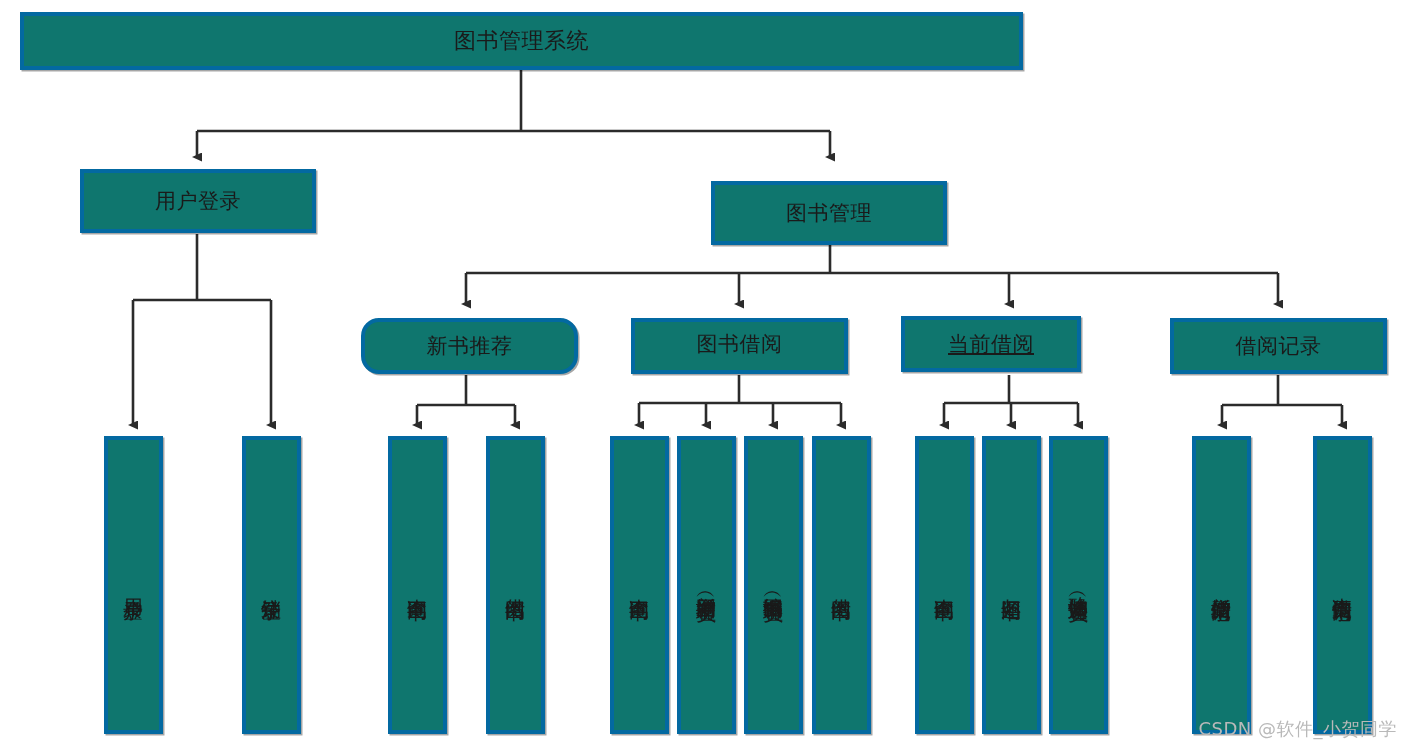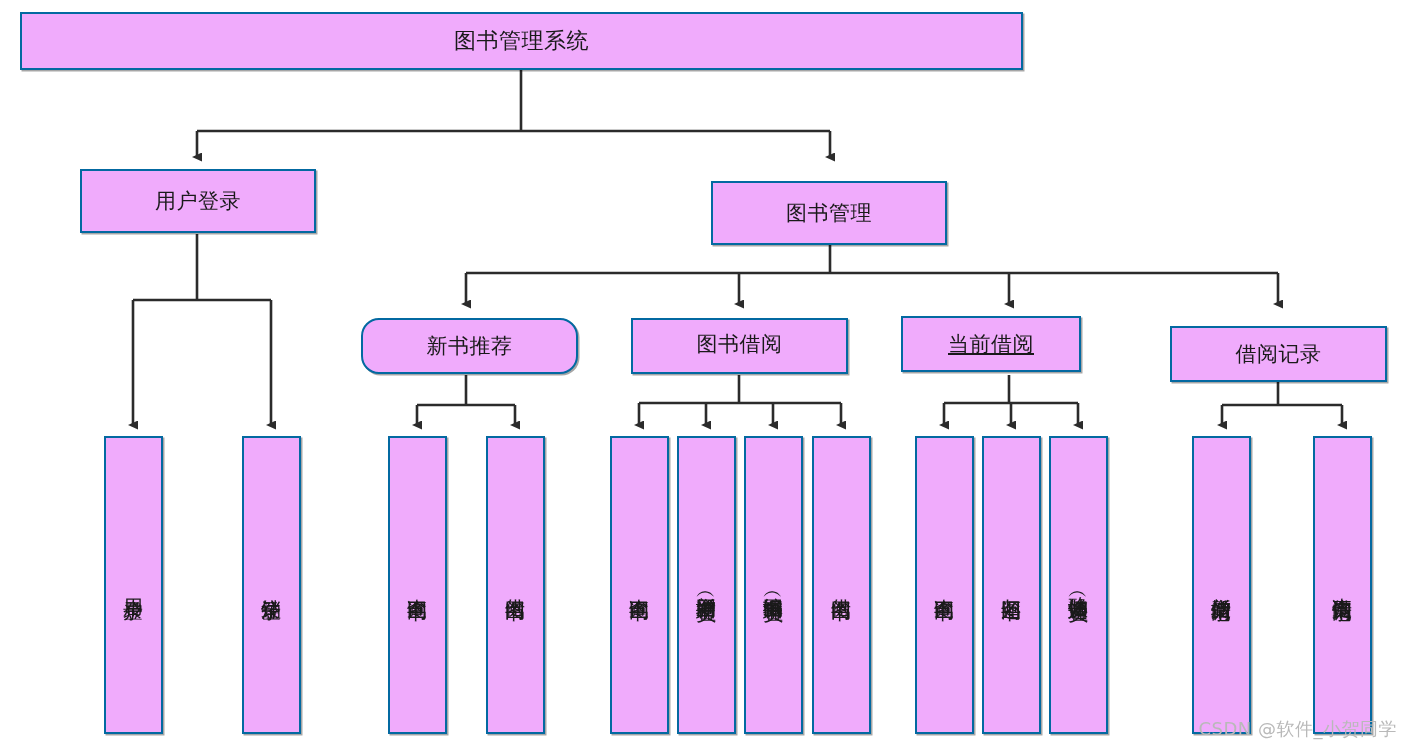--- a/index.html
+++ b/index.html
@@ -22,22 +22,22 @@
     position: absolute;
     left: 0;
     top: 0;
     width: 1405px;
     height: 747px;
     pointer-events: none;
   }
   .node {
     position: absolute;
     box-sizing: border-box;
-    background: #f0abfc;
-    border: 2px solid #0369a1;
+    background: #0f766e;
+    border: 4px solid #0369a1;
     box-shadow: 1.5px 1.5px 0 rgba(0,0,0,0.35);
     display: flex;
     align-items: center;
     justify-content: center;
     color: #1a1a1a;
     z-index: 2;
   }
   .node .label {
     display: block;
     text-align: center;
@@ -146,21 +146,21 @@
 
   <div class="node h" style="left:361px; top:318px; width:217px; height:56px;border-radius:18px;">
     <span class="label">新书推荐</span>
   </div>
   <div class="node h" style="left:631px; top:318px; width:217px; height:56px;font-family:Liberation Mono, monospace;">
     <span class="label">图书借阅</span>
   </div>
   <div class="node h" style="left:901px; top:316px; width:180px; height:56px;text-decoration:underline;">
     <span class="label">当前借阅</span>
   </div>
-  <div class="node h" style="left:1170px; top:318px; width:217px; height:56px;margin-top:8px;">
+  <div class="node h" style="left:1170px; top:318px; width:217px; height:56px;">
     <span class="label">借阅记录</span>
   </div>
 
   <div class="node v" style="left:104px; top:436px; width:59px; height:298px;">
     <span class="label">用户登录</span>
   </div>
   <div class="node v" style="left:242px; top:436px; width:59px; height:298px;">
     <span class="label">注销登录</span>
   </div>
 

